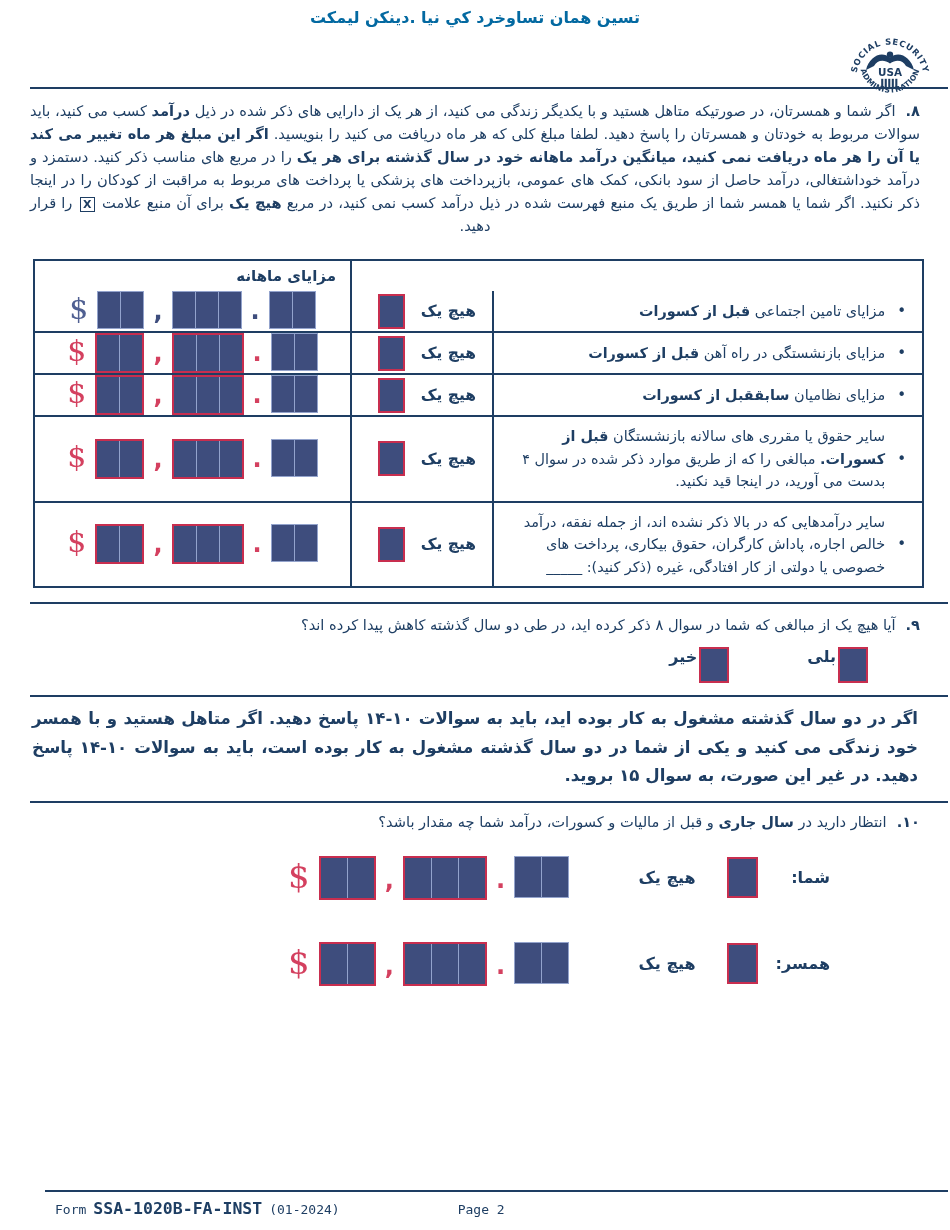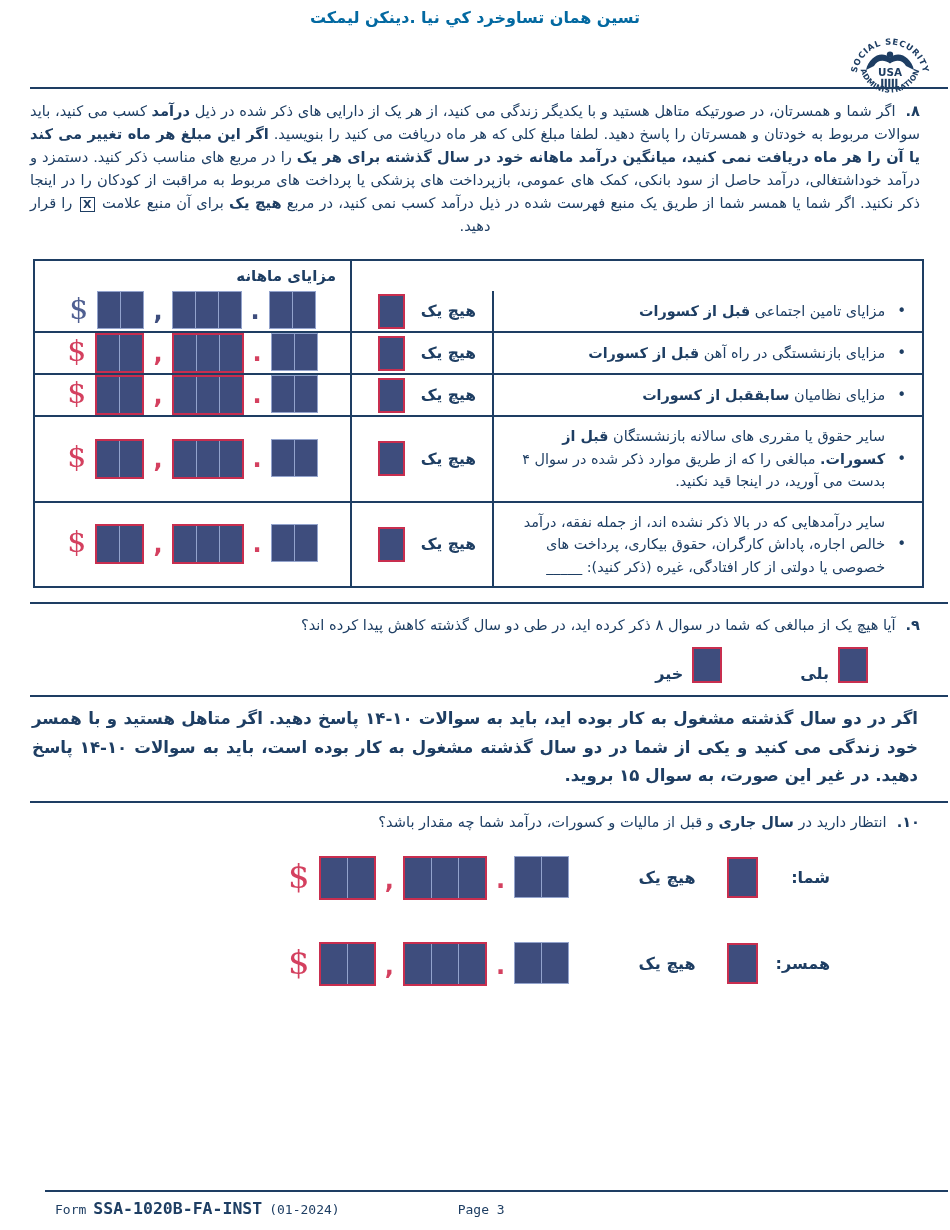--- a/index.html
+++ b/index.html
@@ -44,21 +44,21 @@
   .dbox{display:inline-flex;border:1px solid #93a3cc;}
   .money.red .dbox.rb{border:2px solid #c82e4f;}
   .dcell{width:22px;height:36px;background:#3e4d7d;}
   .dcell + .dcell{border-left:1px solid #93a3cc;}
   .money.big .dcell{width:26px;height:40px;}
   .money.big .cur{font-size:34px;line-height:40px;}
 
   
   .q9text{direction:rtl;margin:12px 30px 0 30px;font-size:14.6px;}
   .q9row{direction:rtl;display:flex;align-items:center;gap:78px;margin:14px 82px 0 0;justify-content:flex-start;}
-  .ynpair{display:flex;align-items:flex-end;gap:9px;}
+  .ynpair{display:flex;align-items:flex-start;gap:2px;}
   .ynpair .chk{width:26px;height:32px;}
   .ynlabel{font-weight:bold;font-size:16px;}
 
   .rule2{margin-top:14px;}
   .rule3{margin-top:12px;border-top-width:2.5px;}
   .notice{direction:rtl;margin:8px 32px 0 32px;font-weight:bold;font-size:16.6px;line-height:28.5px;text-align:justify;}
   .rule4{margin-top:10px;}
 
   
   .q10text{direction:rtl;margin:10px 30px 0 30px;font-size:14.6px;}
@@ -351,17 +351,17 @@
           <span class="dcell"></span>
         </span>
       </span>
   </div>
 
   <div class="footer">
     <div class="footrow">
       <span>Form</span>
       <span class="formnum">SSA-1020B-FA-INST</span>
       <span>(01-2024)</span>
-      <span class="pagelbl">Page 3</span>
+      <span class="pagelbl">Page 2</span>
     </div>
   </div>
 
 </div>
 
 </body></html>

